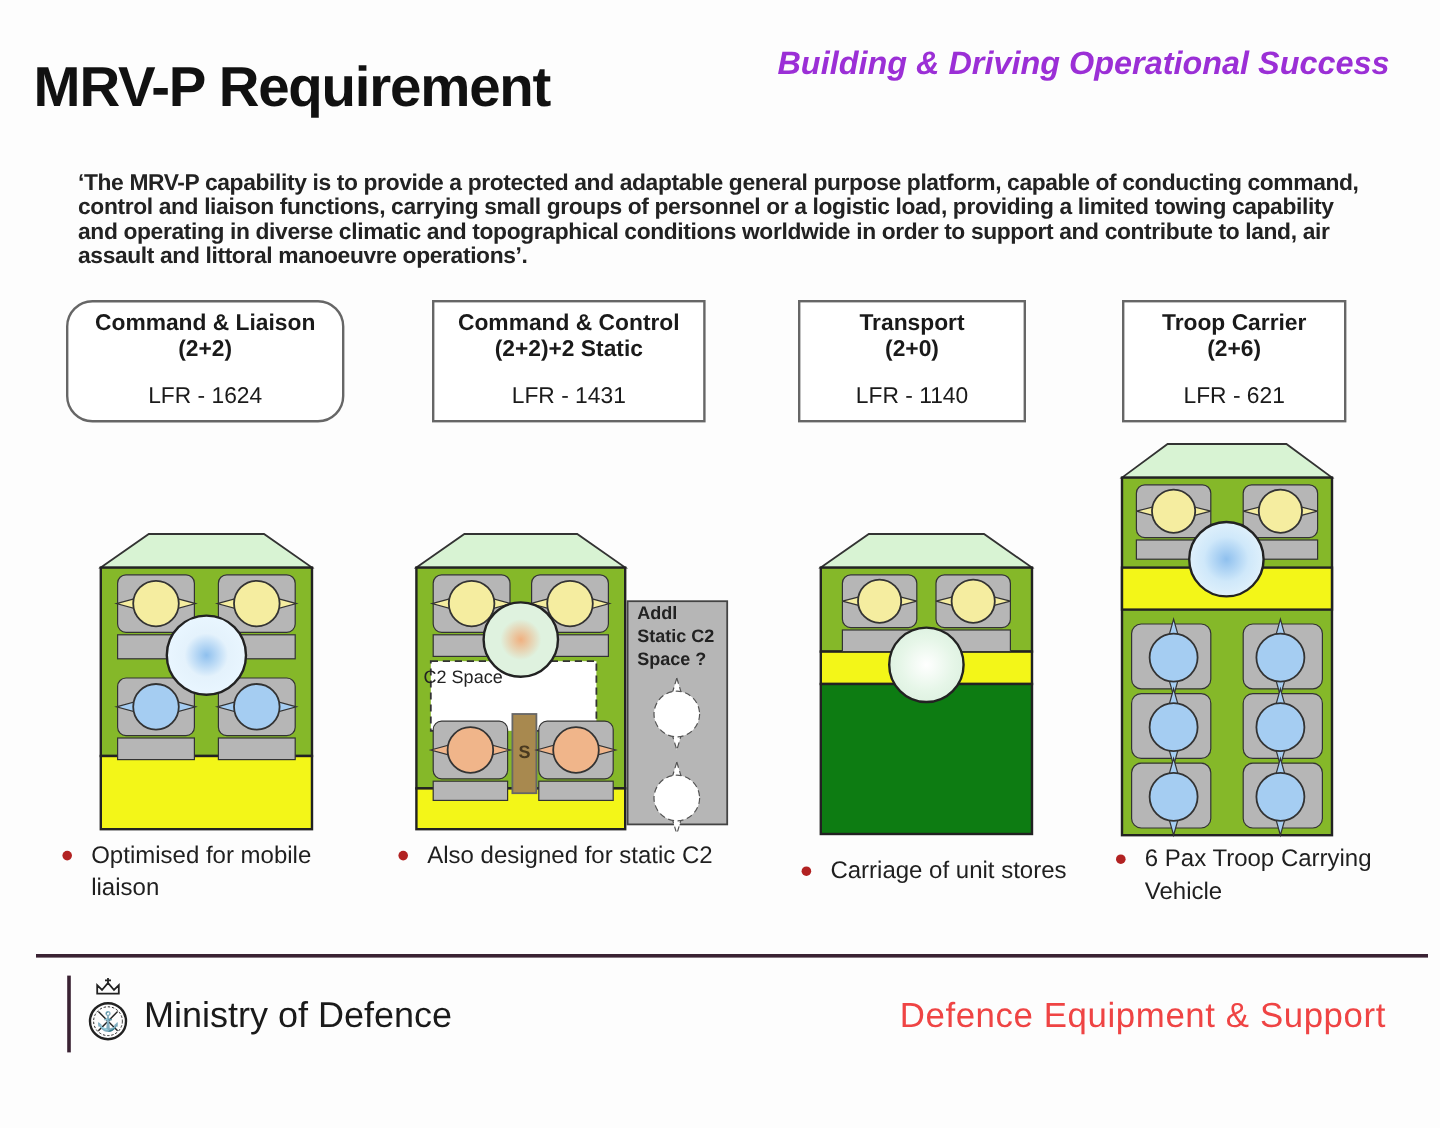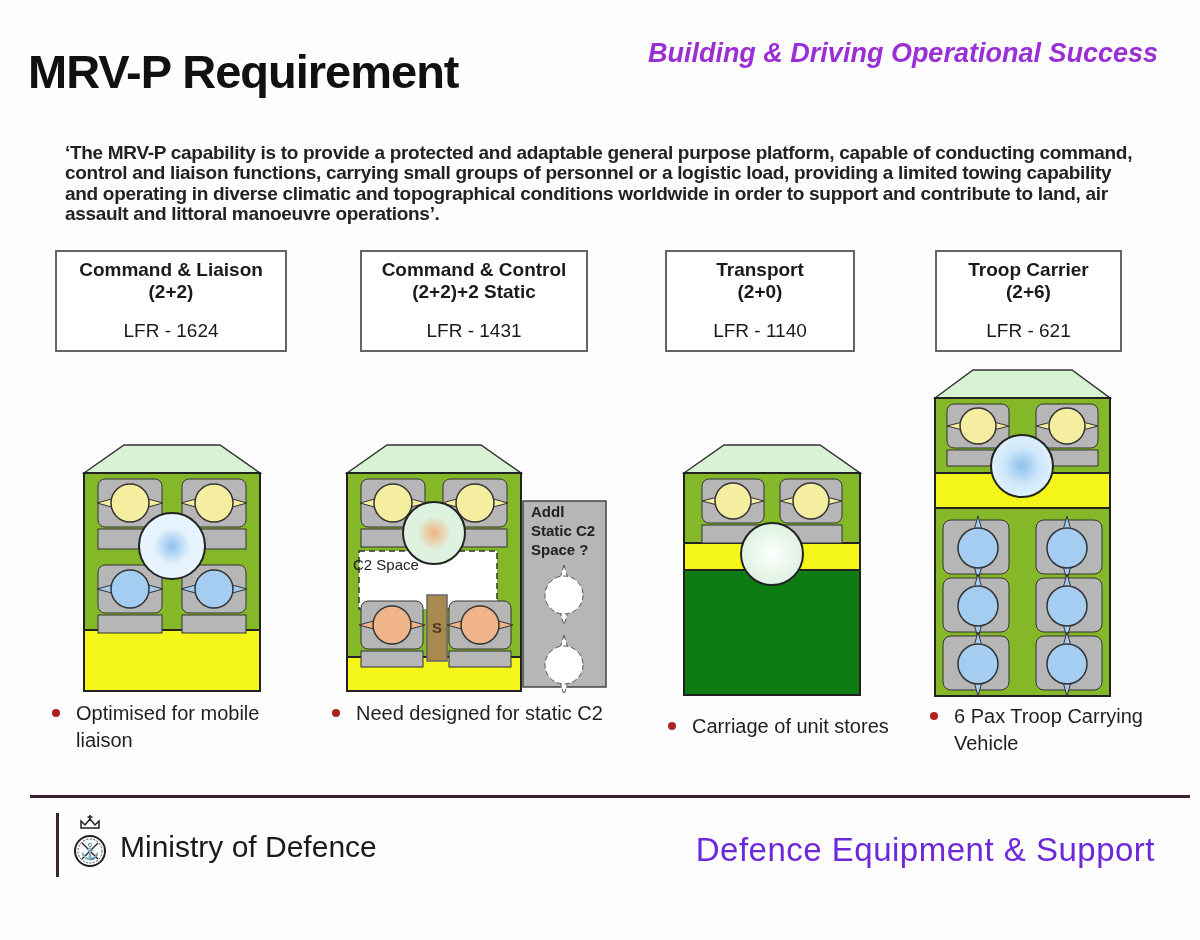--- a/index.html
+++ b/index.html
@@ -13,21 +13,21 @@
   .sson-label{position:absolute;left:65px;top:116px;font-size:20px;color:#2b2b2b;}
   .statement{position:absolute;left:65px;top:143px;width:1072px;font-size:19px;
              font-weight:bold;line-height:1.07;letter-spacing:-0.3px;color:#222;}
 
   .vbox{position:absolute;top:250px;height:102px;background:#fff;border:2px solid #666;
         box-sizing:border-box;display:flex;flex-direction:column;align-items:center;
         text-align:center;font-size:19px;}
   .vbox .vname,.vbox .vconfig{font-weight:bold;line-height:1.15;}
   .vbox .vname{margin-top:7px;}
   .vbox .vlfr{margin-top:auto;margin-bottom:8px;font-weight:normal;}
-  .vbox1{left:55px;width:232px;}
+  .vbox1{left:55px;width:232px;border-radius:22px;}
   .vbox2{left:360px;width:228px;}
   .vbox3{left:665px;width:190px;}
   .vbox4{left:935px;width:187px;}
 
   .vehicle{position:absolute;}
   .veh1{left:82px;top:443px;width:180px;height:250px;}
   .veh2{left:345px;top:443px;width:263px;height:250px;}
   .veh3{left:682px;top:443px;width:180px;height:254px;}
   .veh4{left:933px;top:368px;width:179px;height:330px;}
   .vehicle svg{position:absolute;left:0;top:0;}
@@ -47,21 +47,21 @@
   .bul3{left:668px;top:713px;width:230px;text-align:center;}
   .bul4{left:930px;top:703px;width:235px;}
 
   .footer-line{position:absolute;left:30px;top:795px;width:1160px;height:3px;
                background:#3a2233;}
   .disclaimer{position:absolute;left:40px;top:806px;width:1160px;text-align:center;
               font-size:20px;font-weight:bold;color:#111;}
   .footer-bar{position:absolute;left:56px;top:813px;width:3px;height:64px;background:#3a2233;}
   .crest{position:absolute;left:68px;top:815px;}
   .mod-name{position:absolute;left:120px;top:830px;font-size:30px;color:#1a1a1a;}
-  .des-name{position:absolute;right:45px;top:831px;font-size:33px;color:#6d28d9;
+  .des-name{position:absolute;right:45px;top:831px;font-size:29px;color:#ef4444;
             letter-spacing:0.5px;}
 </style>
 </head>
 <body>
 
 <div class="slide">
 
   <div class="title">MRV-P Requirement</div>
   <div class="tagline">Building &amp; Driving Operational Success</div>
   <div class="statement">‘The MRV-P capability is to provide a protected and adaptable general purpose platform, capable of conducting command, control and liaison functions, carrying small groups of personnel or a logistic load, providing a limited towing capability and operating in diverse climatic and topographical conditions worldwide in order to support and contribute to land, air assault and littoral manoeuvre operations’.</div>
@@ -243,21 +243,21 @@
       <circle cx="134" cy="296" r="20" fill="#a5cdf2" stroke="#333" stroke-width="1.5"></circle>
     </svg>
   </div>
 
   <div class="bullet bul1">
     <span class="dot"></span>
     <span>Optimised for mobile liaison</span>
   </div>
   <div class="bullet bul2">
     <span class="dot"></span>
-    <span>Need designed for static C2</span>
+    <span>Also designed for static C2</span>
   </div>
   <div class="bullet bul3">
     <span class="dot"></span>
     <span>Carriage of unit stores</span>
   </div>
   <div class="bullet bul4">
     <span class="dot"></span>
     <span>6 Pax Troop Carrying Vehicle</span>
   </div>
 

